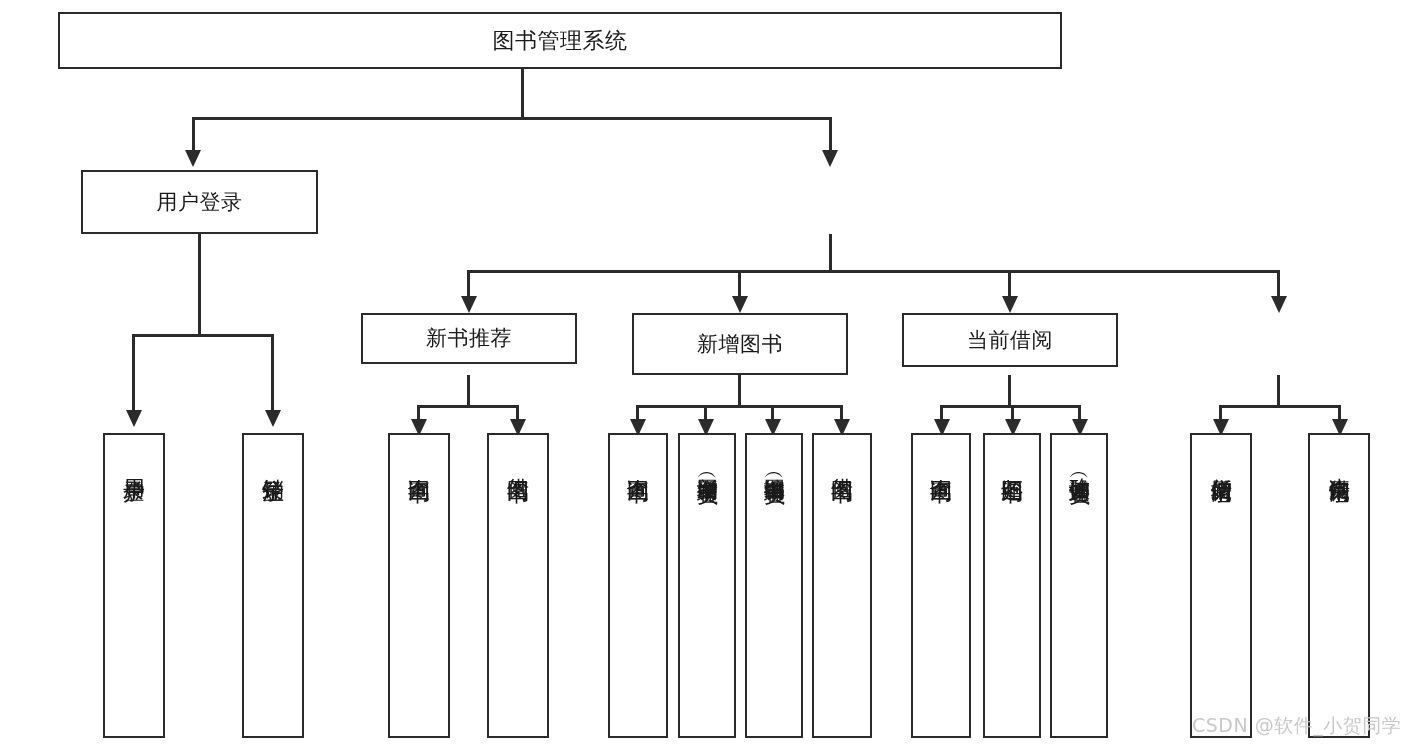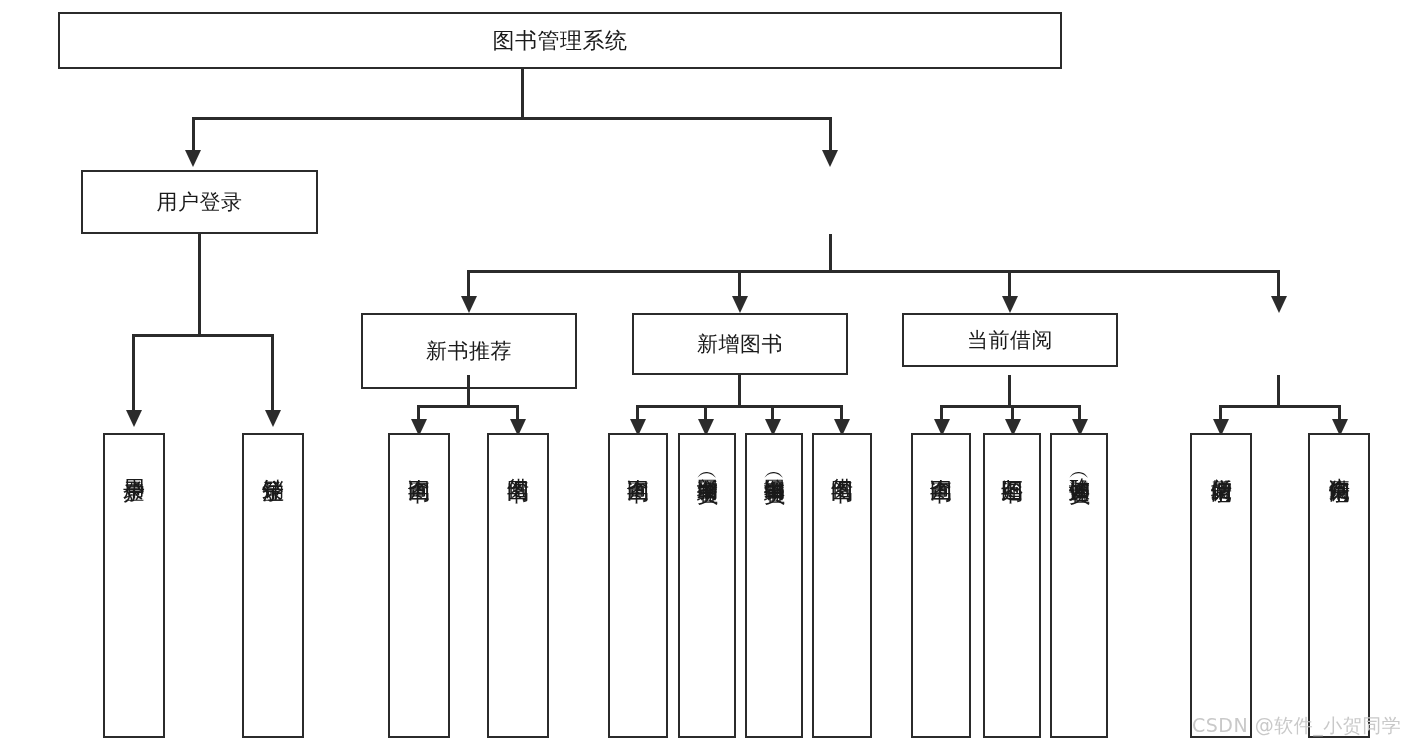--- a/index.html
+++ b/index.html
@@ -125,21 +125,21 @@
 
   <div class="vline" style="left:738px; top:270px; height:28px;"></div>
   <div class="arrow" style="left:732px; top:296px;"></div>
 
   <div class="vline" style="left:1008px; top:270px; height:28px;"></div>
   <div class="arrow" style="left:1002px; top:296px;"></div>
 
   <div class="vline" style="left:1277px; top:270px; height:28px;"></div>
   <div class="arrow" style="left:1271px; top:296px;"></div>
 
-  <div class="node horiz" style="left:361px; top:313px; width:216px; height:76px;">
+  <div class="node horiz" style="left:361px; top:313px; width:216px; height:51px;">
     <span class="label">新书推荐</span>
   </div>
   <div class="node horiz" style="left:632px; top:313px; width:216px; height:62px;">
     <span class="label">新增图书</span>
   </div>
   <div class="node horiz" style="left:902px; top:313px; width:216px; height:54px;">
     <span class="label">当前借阅</span>
   </div>
 
   <div class="vline" style="left:467px; top:375px; height:32px;"></div>

